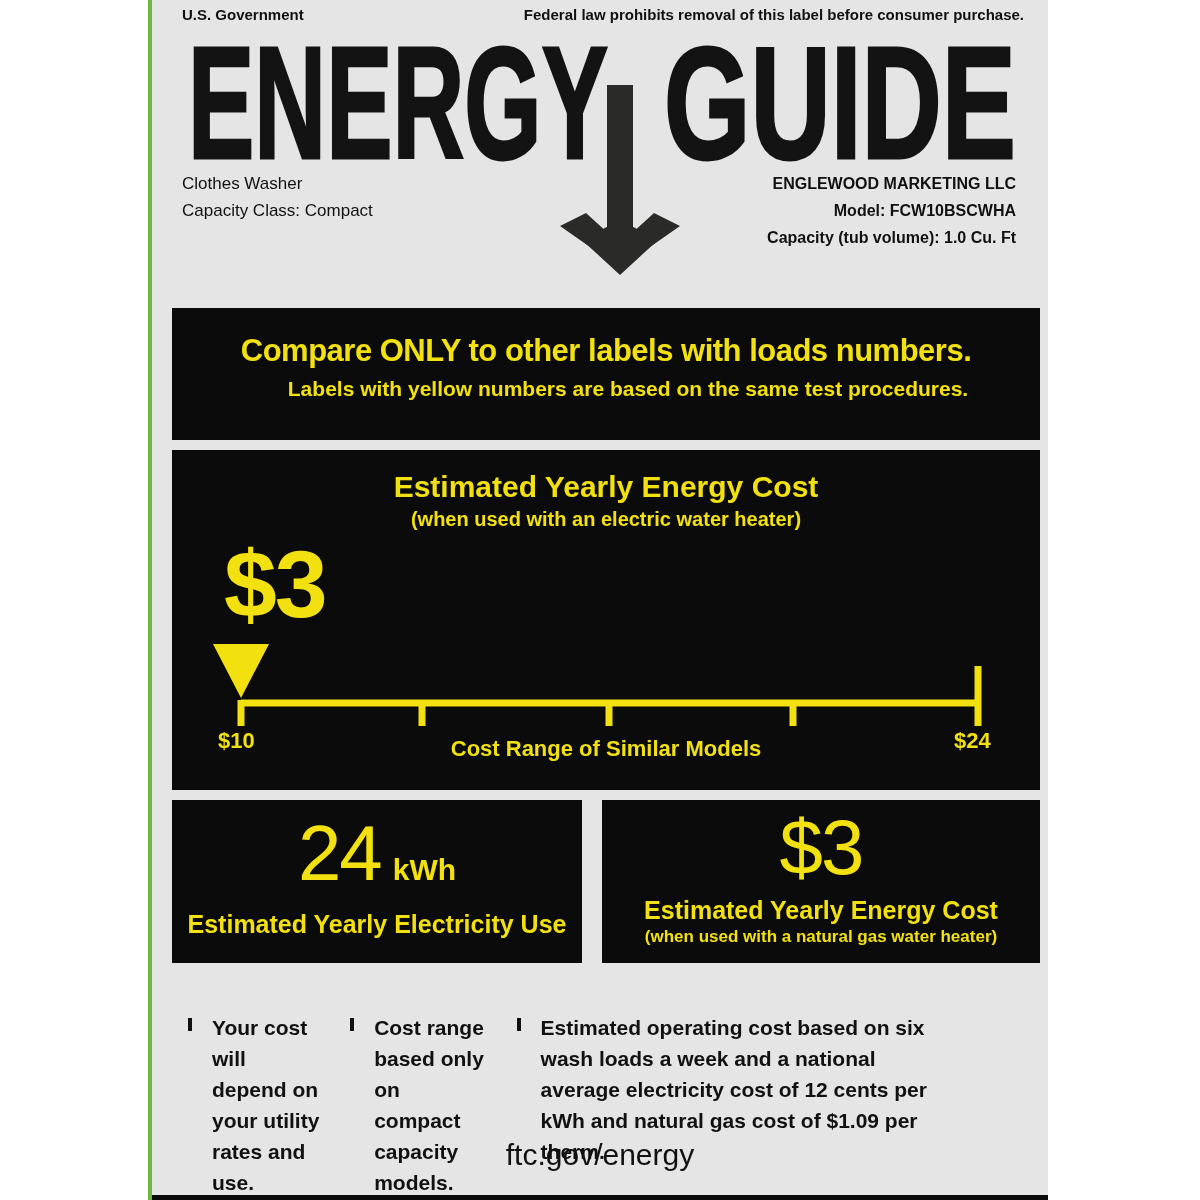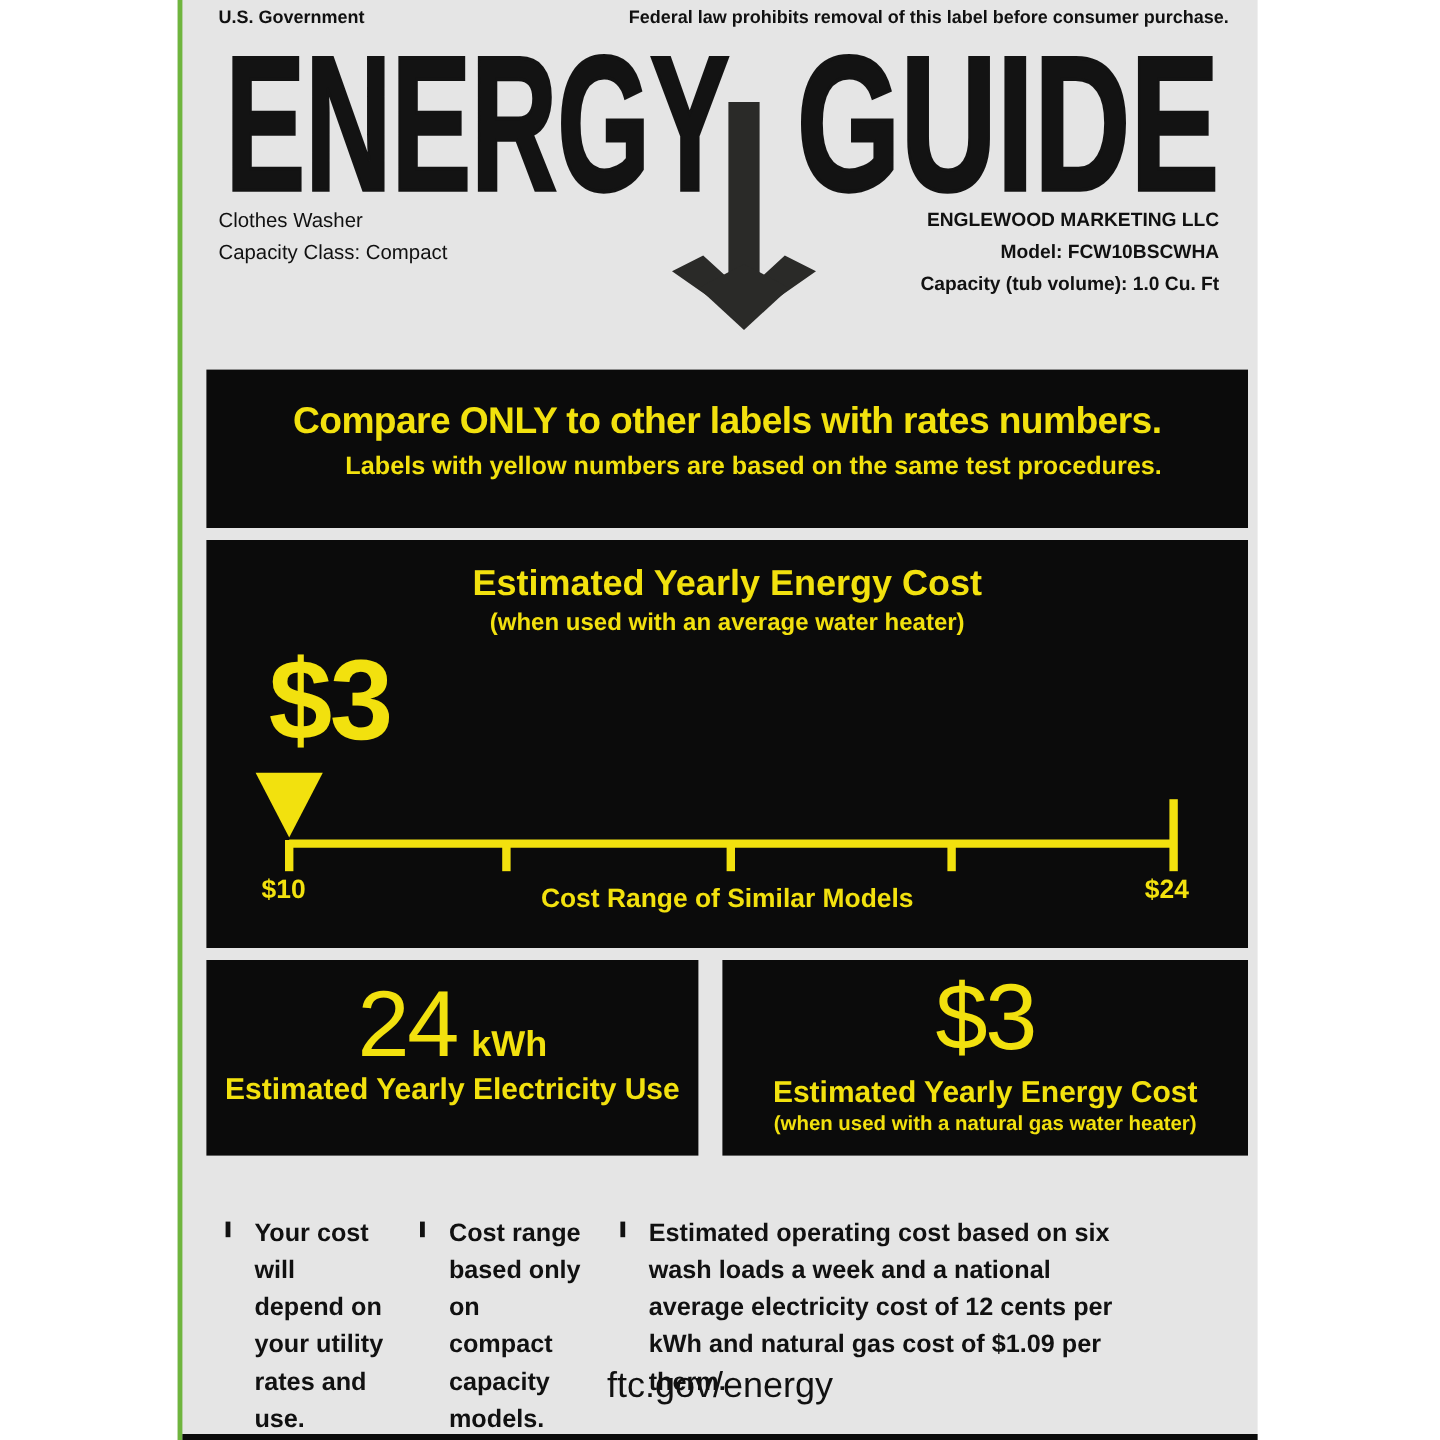--- a/index.html
+++ b/index.html
@@ -33,21 +33,21 @@
   .scale-svg  { position:absolute; left:0; top:0; width:868px; height:340px; }
   .scale-min  { position:absolute; left:46px;  top:278px; font-size:22px; font-weight:bold; }
   .scale-max  { position:absolute; left:782px; top:278px; font-size:22px; font-weight:bold; }
   .scale-caption { position:absolute; left:0; width:100%; top:286px; text-align:center; font-size:22px; font-weight:bold; }
 
   .elec-box { left:20px;  top:800px; width:410px; height:163px; }
   .gas-box  { left:450px; top:800px; width:438px; height:163px; }
   .huge-num  { font-size:78px; font-weight:normal; line-height:1; letter-spacing:-2px; }
   .num-row   { display:flex; justify-content:center; align-items:baseline; gap:12px; margin-top:14px; }
   .unit      { font-size:30px; font-weight:bold; }
-  .box-caption { font-size:25px; font-weight:bold; margin-top:2px; }
+  .box-caption { font-size:25px; font-weight:bold; margin-top:18px; }
   .box-subcaption { font-size:17px; font-weight:bold; margin-top:2px; }
   .gas-box .num-row { margin-top:8px; }
   .gas-box .box-caption { margin-top:10px; }
 
   
   .footnotes { position:absolute; left:36px; top:1012px; width:740px; display:flex; flex-direction:row; gap:25px; }
   .fn-row { display:flex; align-items:flex-start; }
   .fn-bullet { flex:0 0 4px; width:4px; height:13px; background:#111; margin:6px 20px 0 0; }
   .fn-text { font-size:21px; font-weight:bold; color:#111; line-height:31px; }
 
@@ -79,27 +79,27 @@
       <div>Capacity Class: Compact</div>
     </div>
 
     <div class="prod-right">
       <div>ENGLEWOOD MARKETING LLC</div>
       <div>Model: FCW10BSCWHA</div>
       <div>Capacity (tub volume): 1.0  Cu. Ft</div>
     </div>
 
     <div class="blackbox compare-box">
-      <div class="compare-title">Compare ONLY to other labels with rates numbers.</div>
+      <div class="compare-title">Compare ONLY to other labels with loads numbers.</div>
       <div class="compare-sub">Labels with yellow numbers are based on the same test procedures.</div>
     </div>
 
     <div class="blackbox main-box">
       <div class="main-title">Estimated Yearly Energy Cost</div>
-      <div class="main-sub">(when used with an average water heater)</div>
+      <div class="main-sub">(when used with an electric water heater)</div>
       <div class="big-cost">$3</div>
 
       <svg class="scale-svg" viewBox="0 0 868 340">
         <polygon points="41,194 97,194 69,248" fill="#f2e10e"></polygon>
         <line x1="69" y1="250" x2="69" y2="276" stroke="#f2e10e" stroke-width="7"></line>
         <line x1="69" y1="253" x2="806" y2="253" stroke="#f2e10e" stroke-width="7"></line>
         <line x1="250" y1="253" x2="250" y2="276" stroke="#f2e10e" stroke-width="7"></line>
         <line x1="437" y1="253" x2="437" y2="276" stroke="#f2e10e" stroke-width="7"></line>
         <line x1="621" y1="253" x2="621" y2="276" stroke="#f2e10e" stroke-width="7"></line>
         <line x1="806" y1="216" x2="806" y2="276" stroke="#f2e10e" stroke-width="7"></line>

